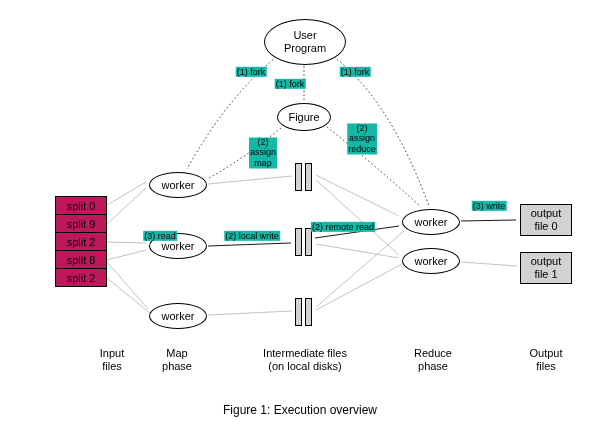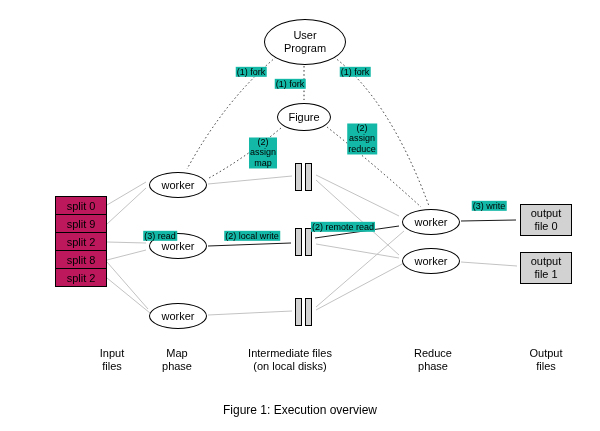--- a/index.html
+++ b/index.html
@@ -161,21 +161,21 @@
 reduce</span>
   <span class="elabel" style="left:112px; top:236px;margin-left:48px;">(3) read</span>
   <span class="elabel" style="left:252px; top:236px;">(2) local write</span>
   <span class="elabel" style="left:343px; top:227px;">(2) remote read</span>
   <span class="elabel" style="left:489px; top:206px;">(3) write</span>
 
   <div class="plabel" style="left:82px;margin-left:30px;">Input
 files</div>
   <div class="plabel" style="left:177px;">Map
 phase</div>
-  <div class="plabel" style="left:290px;">Intermediate files
+  <div class="plabel" style="left:305px;">Intermediate files
 (on local disks)</div>
   <div class="plabel" style="left:433px;">Reduce
 phase</div>
   <div class="plabel" style="left:546px;">Output
 files</div>
 
   <div class="caption">Figure 1: Execution overview</div>
 
 </div>
 

